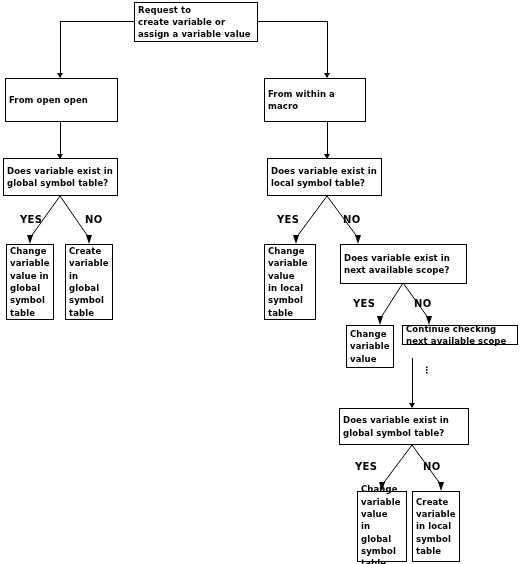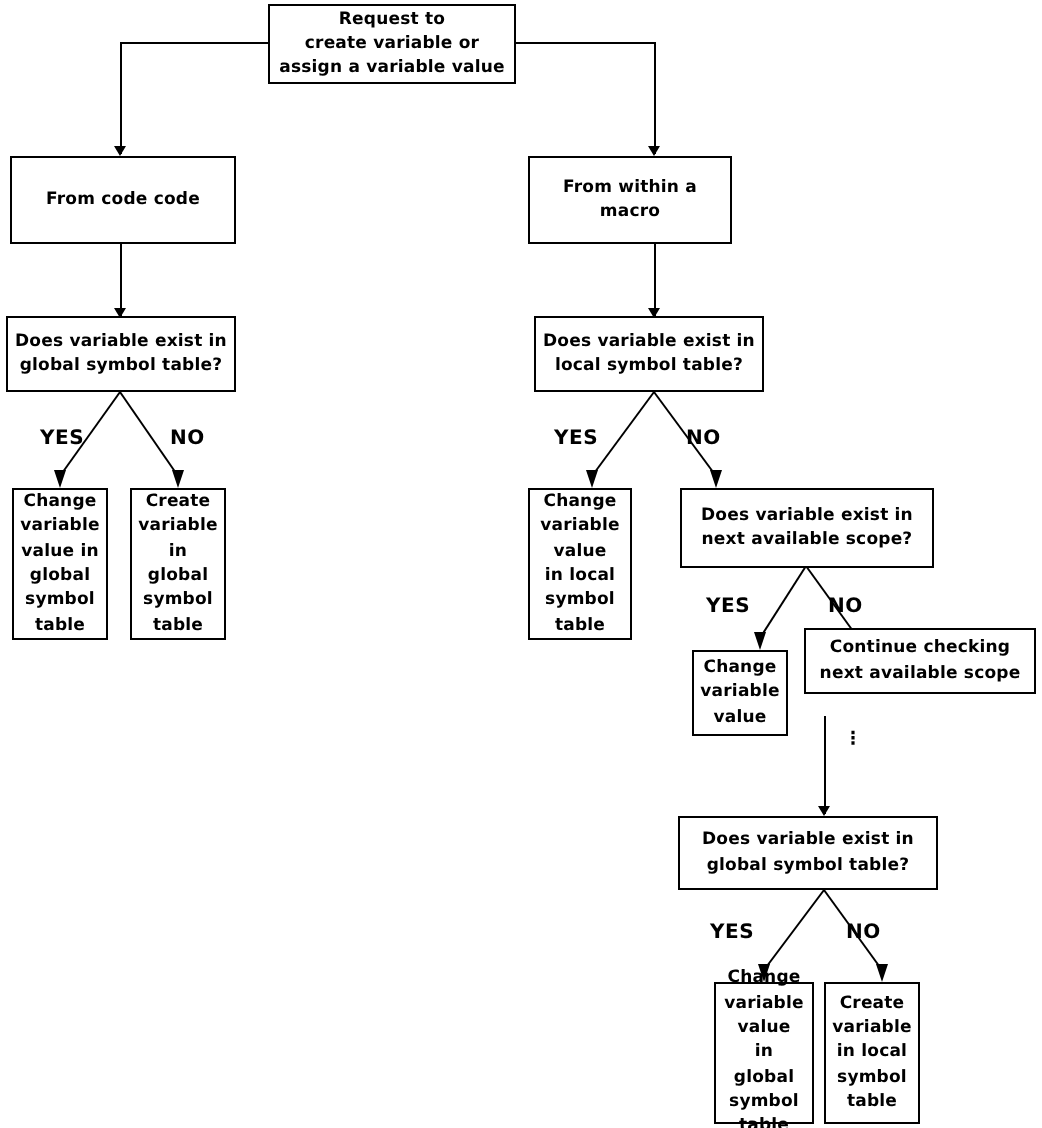--- a/index.html
+++ b/index.html
@@ -16,21 +16,21 @@
     font-family: "DejaVu Sans", sans-serif;
   }
   .node {
     position: absolute;
     box-sizing: border-box;
     border: 1px solid #000000;
     background: #ffffff;
     display: flex;
     align-items: center;
     justify-content: center;
-    text-align: center;
+    text-align: left;
     color: #000000;
     font-weight: bold;
     font-size: 8.5px;
     line-height: 1.45;
     letter-spacing: 0.1px;
     padding: 2px 3px;
     z-index: 3;
   }
   .node span { display: block; width: 100%; white-space: pre-line; }
   .edge-label {
@@ -131,21 +131,21 @@
   <div class="edge-label" style="left:355px; top:461px;">YES</div>
   <div class="edge-label" style="left:423px; top:461px;">NO</div>
 
   <div class="node" style="left:134px; top:2px; width:124px; height:40px;">
     <span>Request to
 create variable or
 assign a variable value</span>
   </div>
 
   <div class="node" style="left:5px; top:78px; width:113px; height:44px;">
-    <span>From code code</span>
+    <span>From open open</span>
   </div>
 
   <div class="node" style="left:264px; top:78px; width:102px; height:44px;">
     <span>From within a macro</span>
   </div>
 
   <div class="node" style="left:3px; top:158px; width:115px; height:38px;">
     <span>Does variable exist in
 global symbol table?</span>
   </div>
@@ -186,21 +186,21 @@
     <span>Does variable exist in
 next available scope?</span>
   </div>
 
   <div class="node" style="left:346px; top:325px; width:48px; height:43px;">
     <span>Change
 variable
 value</span>
   </div>
 
-  <div class="node" style="left:402px; top:314px; width:116px; height:33px;">
+  <div class="node" style="left:402px; top:325px; width:116px; height:20px;">
     <span>Continue checking
 next available scope</span>
   </div>
 
   <div class="node" style="left:339px; top:408px; width:130px; height:37px;">
     <span>Does variable exist in
 global symbol table?</span>
   </div>
 
   <div class="node" style="left:357px; top:491px; width:50px; height:71px;">

